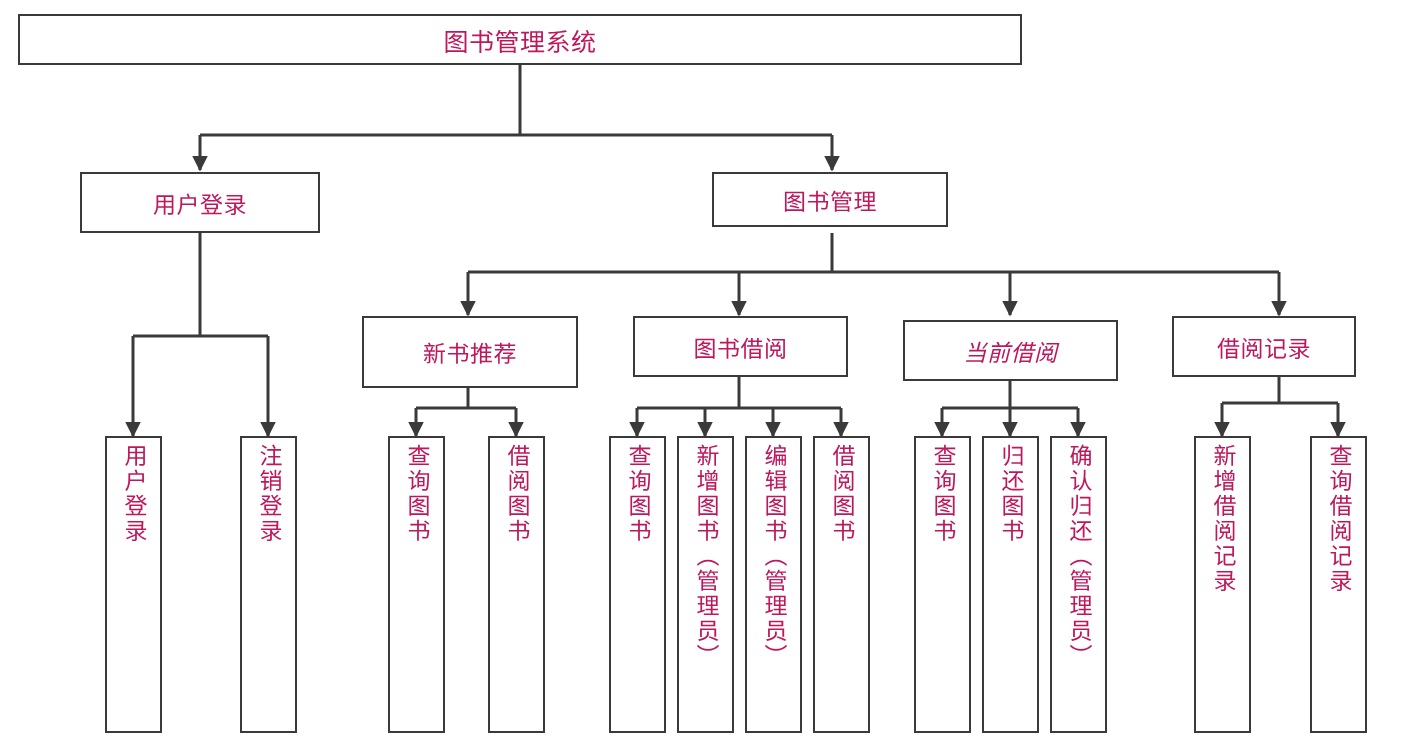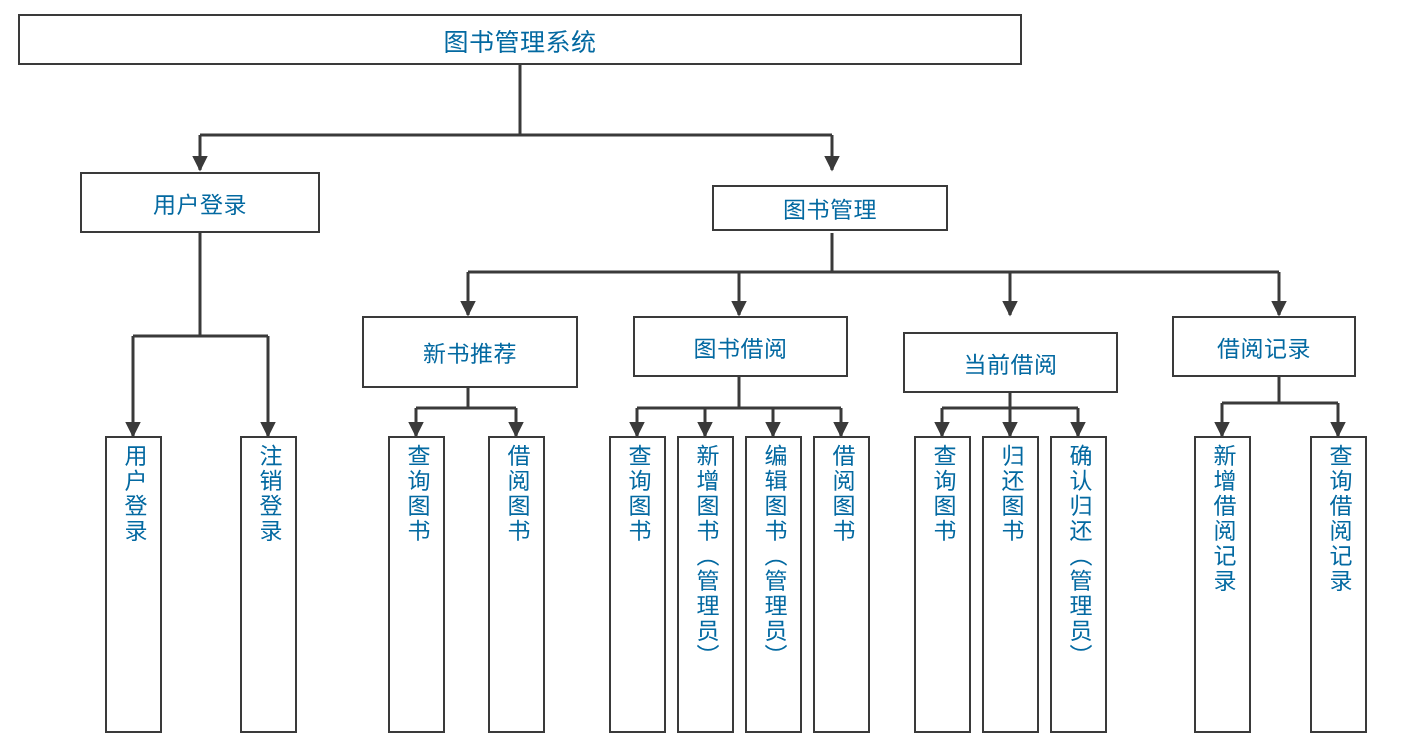--- a/index.html
+++ b/index.html
@@ -33,21 +33,21 @@
 
   
   .node {
     position: absolute;
     box-sizing: border-box;
     background: #ffffff;
     border: 2px solid #3a3a3a;
     display: flex;
     align-items: center;
     justify-content: center;
-    color: #0369a1;
+    color: #be185d;
   }
 
   .node-label {
     display: block;
     text-align: center;
     letter-spacing: 0.5px;
     white-space: nowrap;
   }
 
   
@@ -144,33 +144,33 @@
   </svg>
 
   <div class="node root" style="left:18px; top:14px; width:1004px; height:51px;">
     <span class="node-label">图书管理系统</span>
   </div>
 
   <div class="node branch" style="left:80px; top:172px; width:240px; height:61px;">
     <span class="node-label">用户登录</span>
   </div>
 
-  <div class="node branch" style="left:712px; top:172px; width:236px; height:46px;margin-top:13px;">
+  <div class="node branch" style="left:712px; top:172px; width:236px; height:55px;">
     <span class="node-label">图书管理</span>
   </div>
 
   <div class="node branch" style="left:362px; top:316px; width:216px; height:72px;">
     <span class="node-label">新书推荐</span>
   </div>
 
   <div class="node branch" style="left:633px; top:316px; width:215px; height:61px;">
     <span class="node-label">图书借阅</span>
   </div>
 
-  <div class="node branch" style="left:903px; top:332px; width:215px; height:61px;">
+  <div class="node branch" style="left:903px; top:320px; width:215px; height:61px;font-style:italic;">
     <span class="node-label">当前借阅</span>
   </div>
 
   <div class="node branch" style="left:1172px; top:316px; width:184px; height:61px;">
     <span class="node-label">借阅记录</span>
   </div>
 
   <div class="node leaf" style="left:105px; top:436px; width:57px; height:297px;">
     <span class="node-label">用户登录</span>
   </div>

